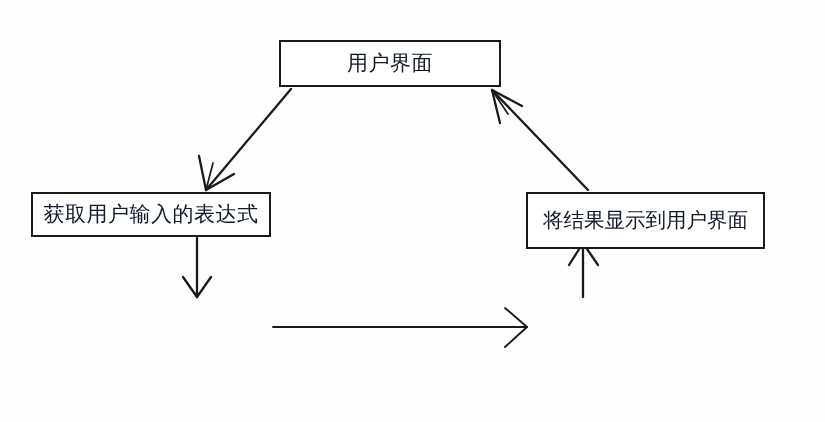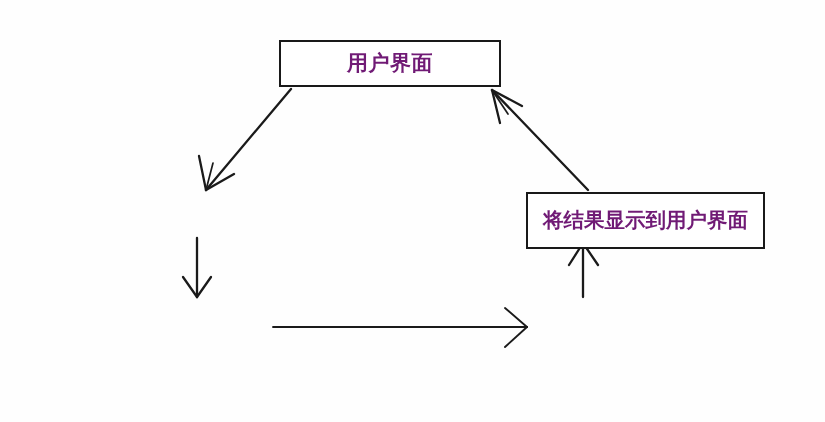--- a/index.html
+++ b/index.html
@@ -34,26 +34,26 @@
     position: absolute;
     box-sizing: border-box;
     background: #ffffff;
     border: 2.4px solid #191919;
     display: flex;
     align-items: center;
     justify-content: center;
     z-index: 2;
   }
   .node-label {
-    color: #701a75;
+    color: #0f172a;
     font-size: 21px;
     line-height: 1;
     letter-spacing: 0.5px;
     white-space: nowrap;
-    font-weight: 700;
+    font-weight: 400;
   }
   
   #node-ui        { left: 279px; top: 40px;  width: 222px; height: 47px; }
   #node-get-input { left: 31px;  top: 192px; width: 240px; height: 45px; }
   #node-judge     { left: 32px;  top: 299px; width: 240px; height: 51px; }
   #node-calc      { left: 528px; top: 298px; width: 238px; height: 51px; }
   #node-display   { left: 526px; top: 192px; width: 239px; height: 57px; }
   #node-display .node-label { font-size: 20.5px; letter-spacing: 0px; }
 </style>
 </head>
@@ -94,20 +94,23 @@
       <line x1="492" y1="90" x2="522" y2="106" stroke="#1a1a1a" stroke-width="2.3" stroke-linecap="round"></line>
       <line x1="492" y1="90" x2="508" y2="114" stroke="#1a1a1a" stroke-width="1.7" stroke-linecap="round"></line>
     </g>
 
   </svg>
 
   <div class="node-box" id="node-ui">
     <span class="node-label">用户界面</span>
   </div>
 
+  <div class="node-box" id="node-get-input">
+    <span class="node-label">获取用户输入的表达式</span>
+  </div>
 
 
 
   <div class="node-box" id="node-display">
     <span class="node-label">将结果显示到用户界面</span>
   </div>
 
 </div>
 
 </body></html>

